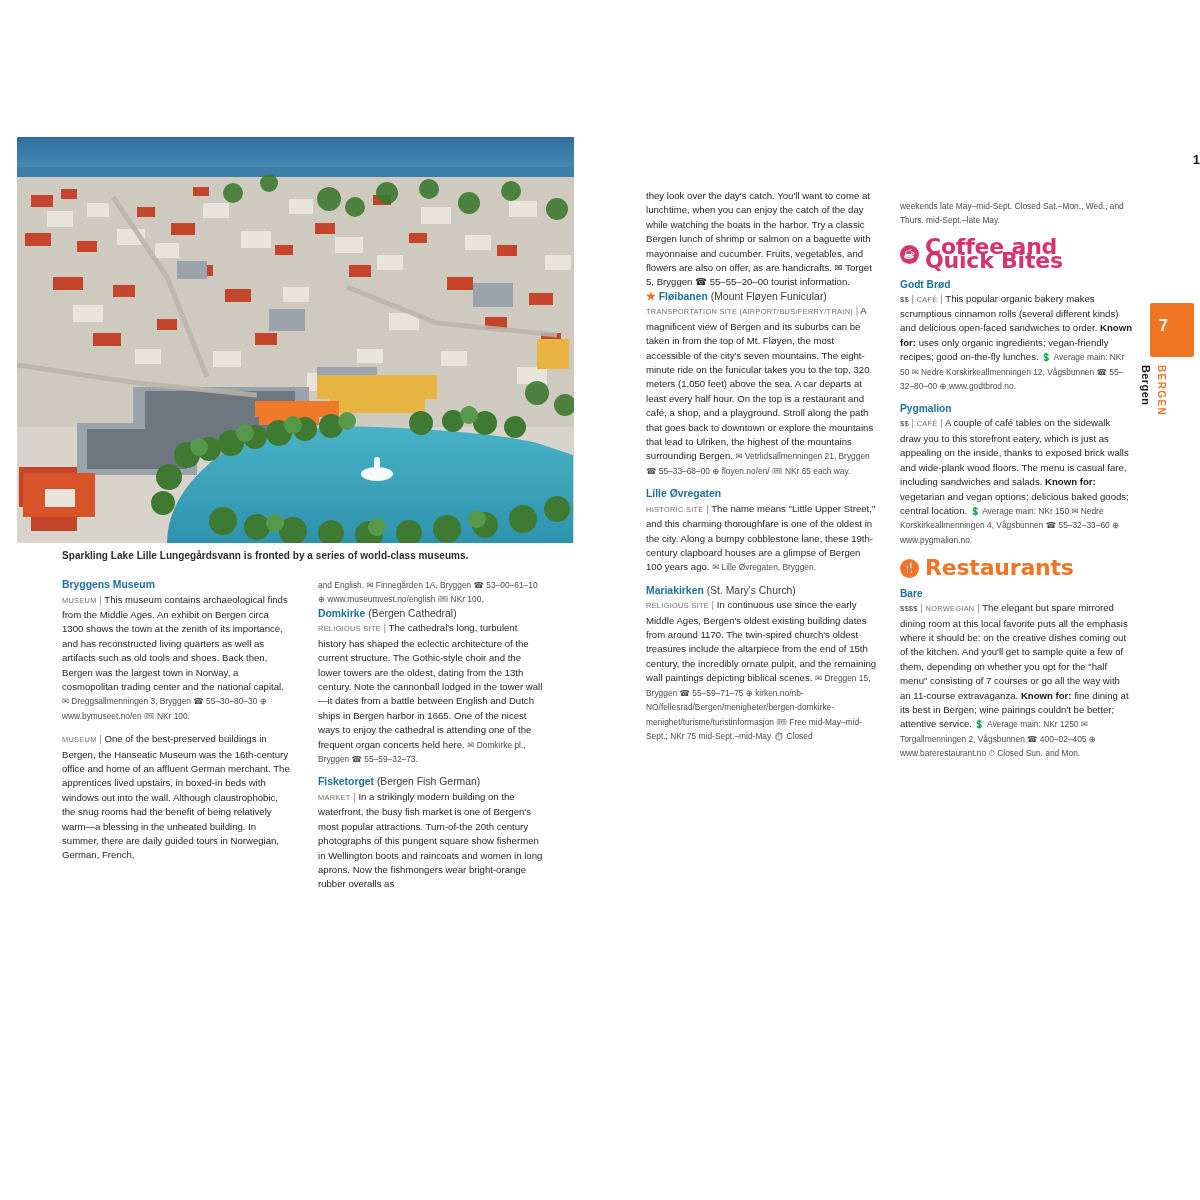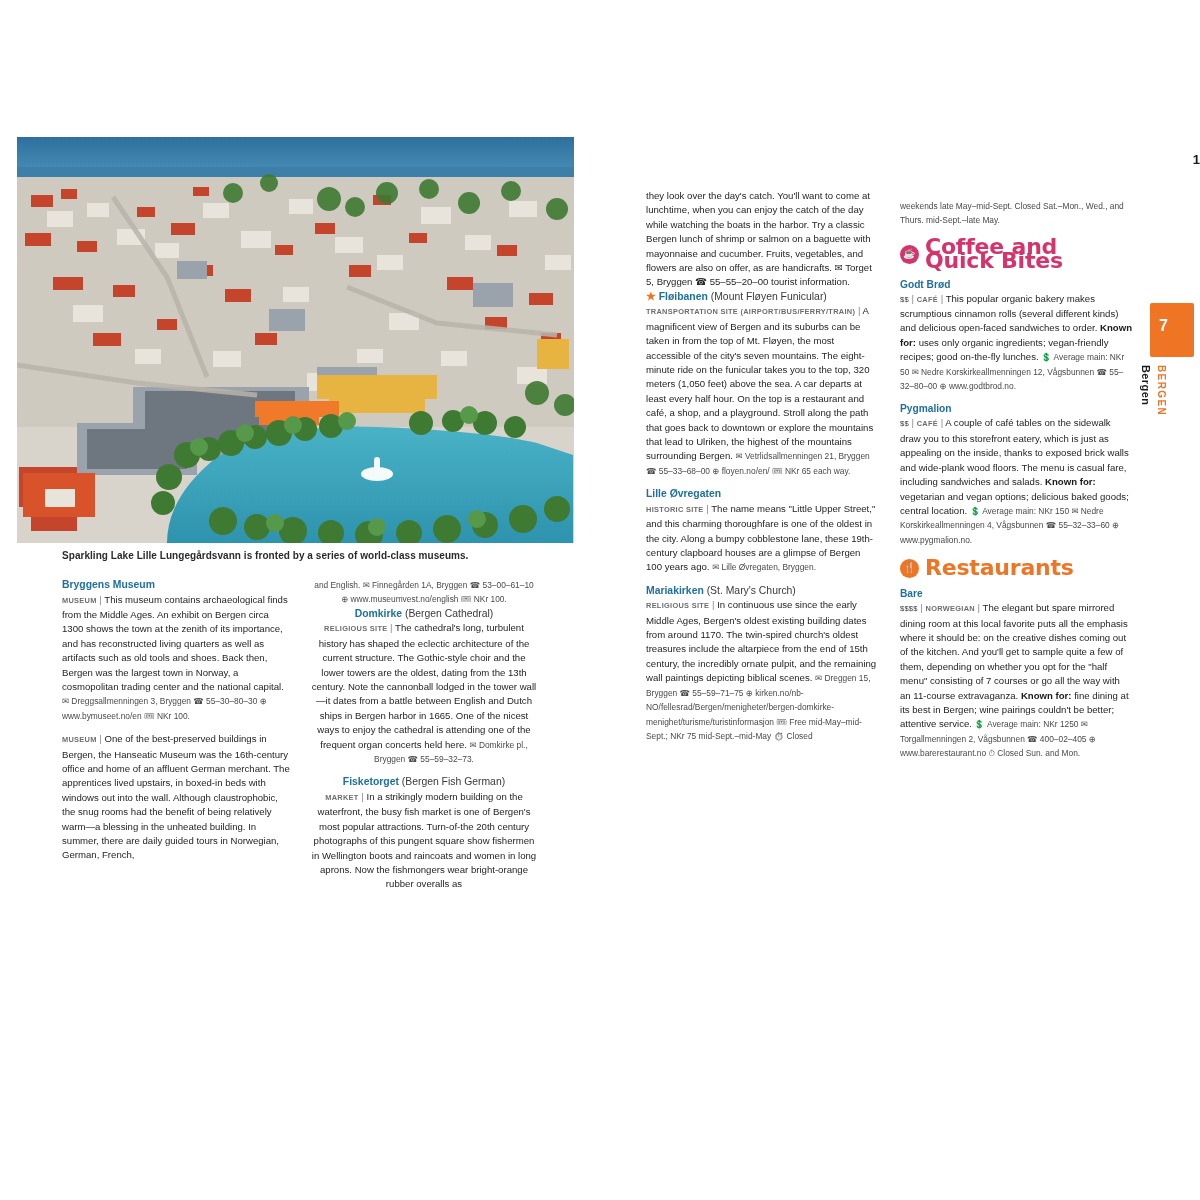--- a/index.html
+++ b/index.html
@@ -81,21 +81,21 @@
 
   
   .col{
     position:absolute;
     font-size:9.6px;
     line-height:14.4px;
     color:#252525;
     text-align:left;
   }
   #col1{left:62px;top:578px;width:228px;}
-  #col2{left:310px;top:578px;width:228px;text-align:center;}
+  #col2{left:318px;top:578px;width:228px;}
   #col3{left:646px;top:189px;width:232px;}
   #col4{left:900px;top:199px;width:232px;}
 
   .col p{margin:0 0 0 0;}
   .blk{margin-bottom:9px;}
 
   
   h3.entry{
     margin:0 0 1px 0;
     font-size:10.4px;
@@ -107,21 +107,21 @@
   h3.entry .trans{
     font-weight:normal;
     color:#3a3a3a;
   }
   h3.entry .star{color:#ef7423;font-size:11px;}
 
   .cat{
     font-size:7.4px;
     letter-spacing:.3px;
     color:#6d6d6d;
-    font-weight:bold;
+    font-weight:normal;
     text-transform:uppercase;
   }
   .sep{color:#8a8a8a;}
   .kw{font-weight:bold;color:#1a1a1a;}
   .ital{font-style:italic;}
   .icn{font-style:normal;color:#4a4a4a;font-size:8.4px;}
 
   
   .sechead{
     display:flex;align-items:center;

